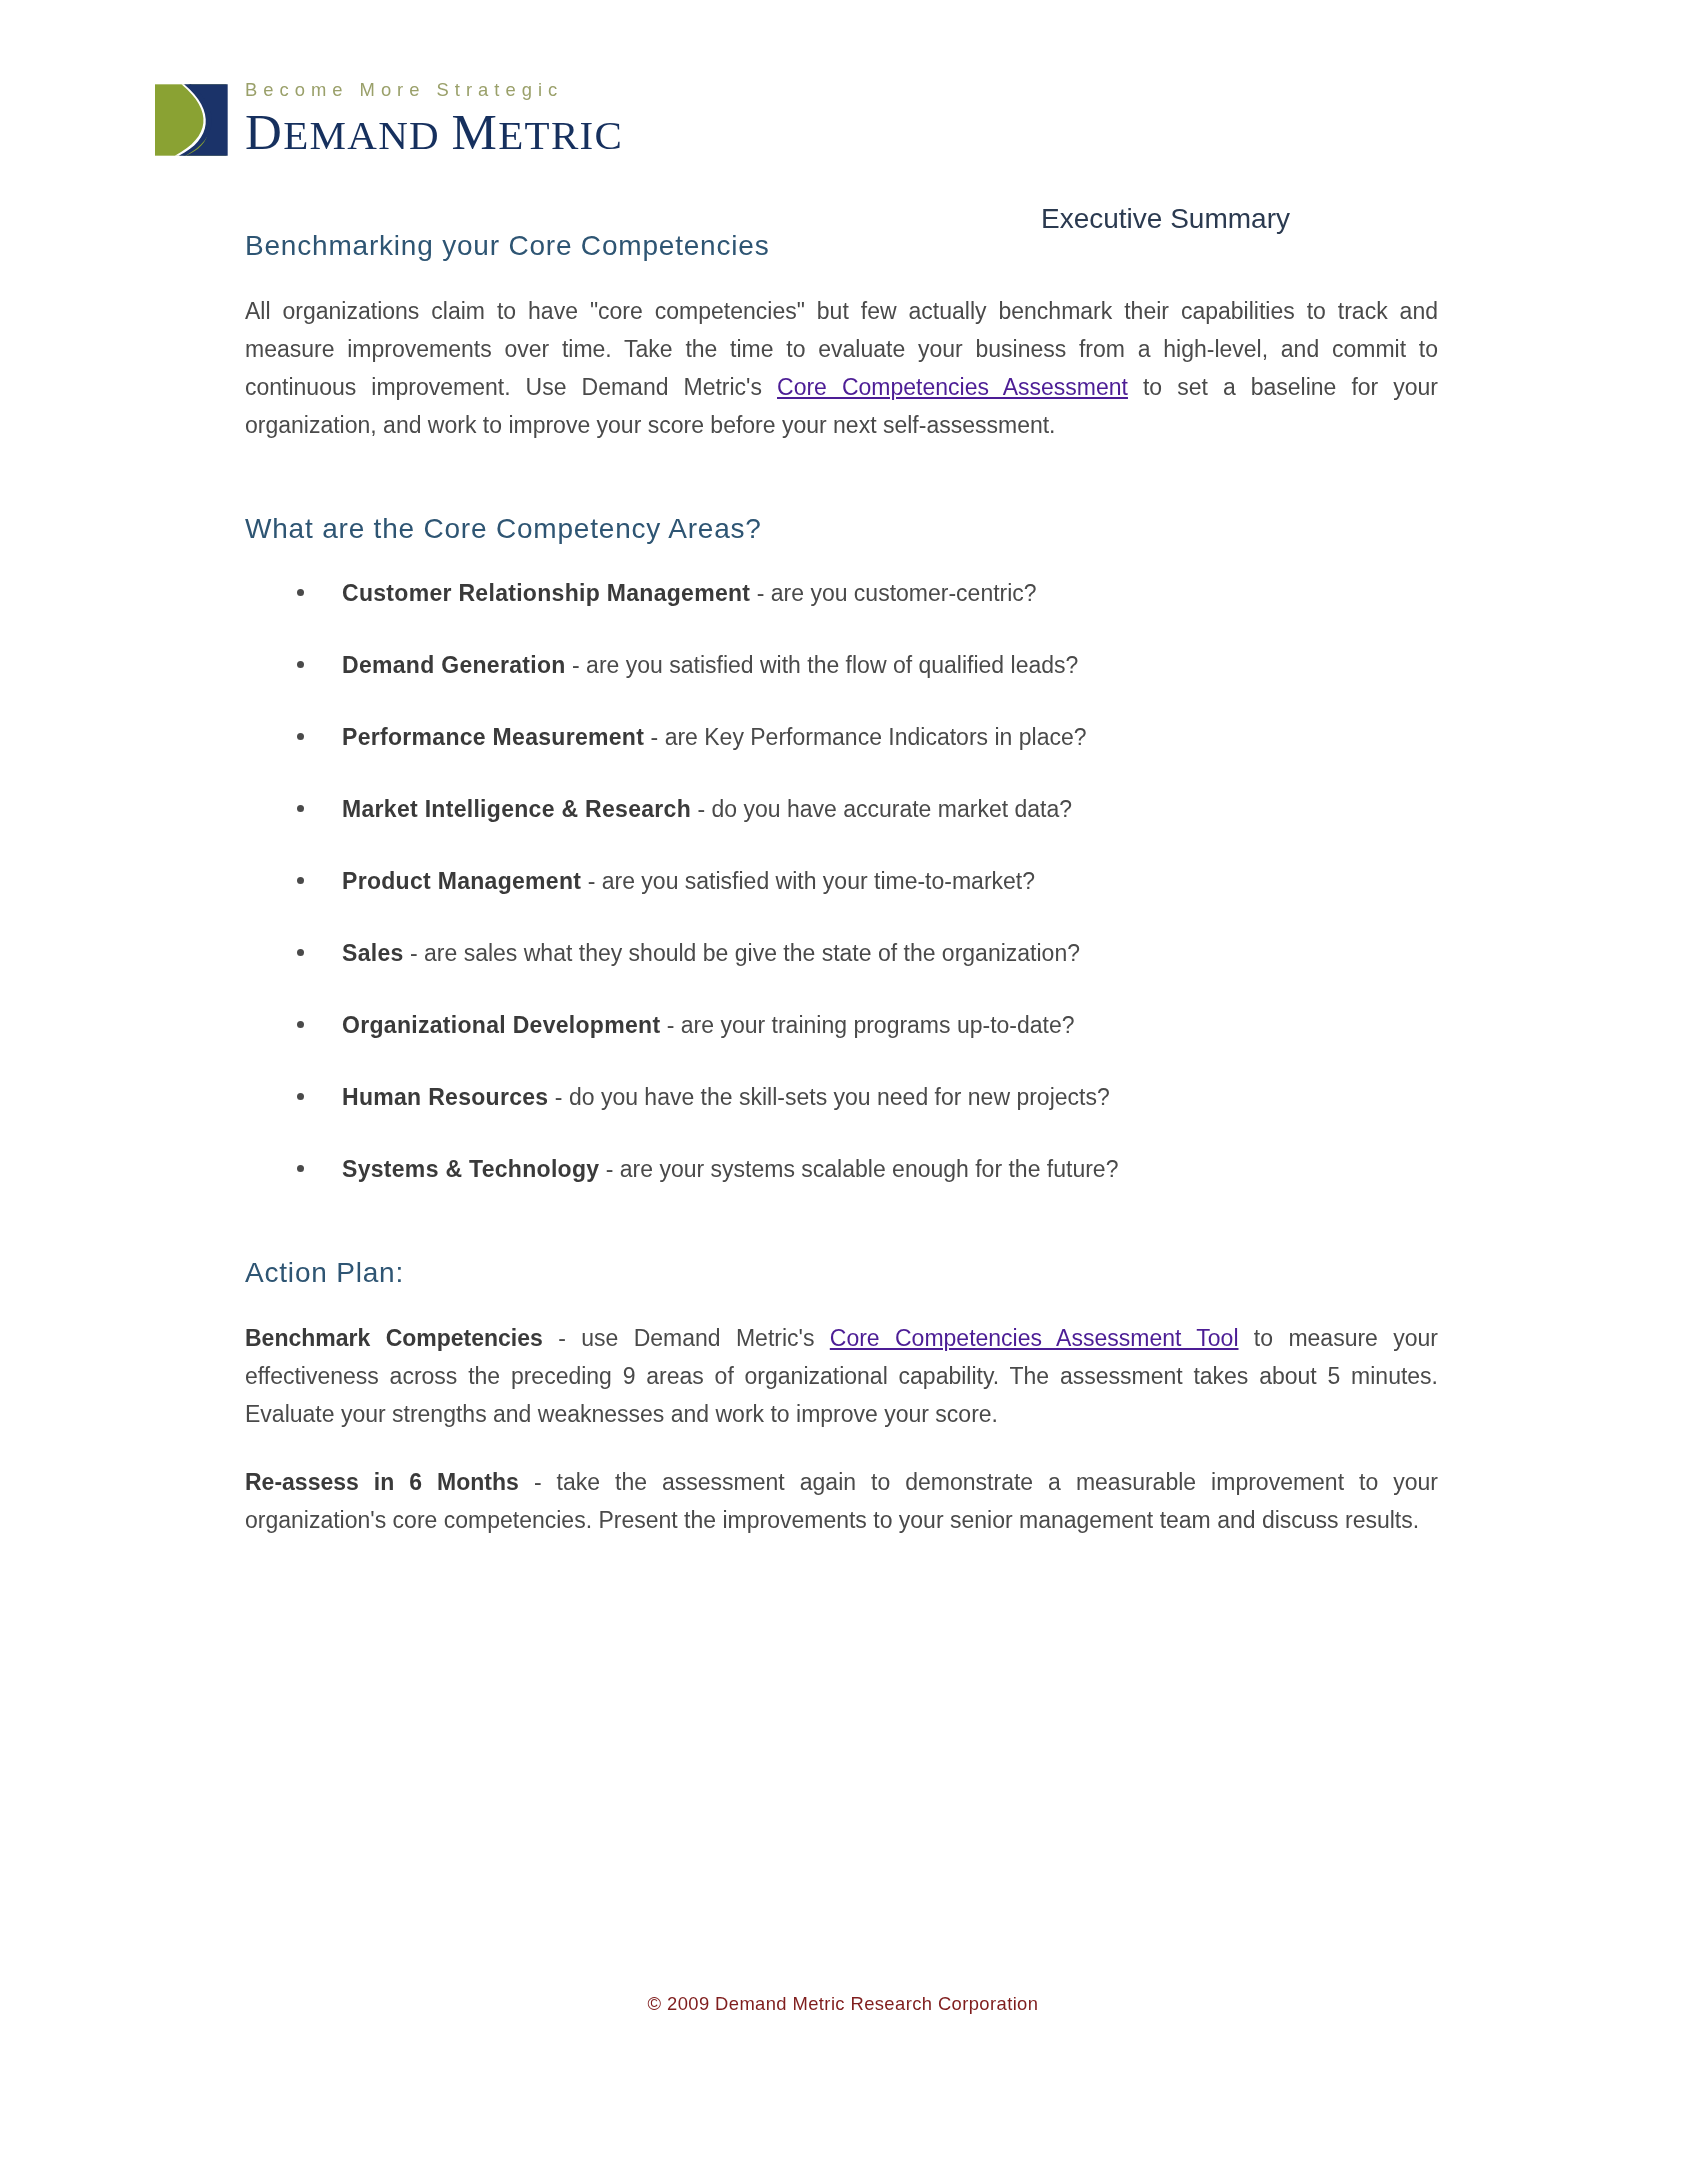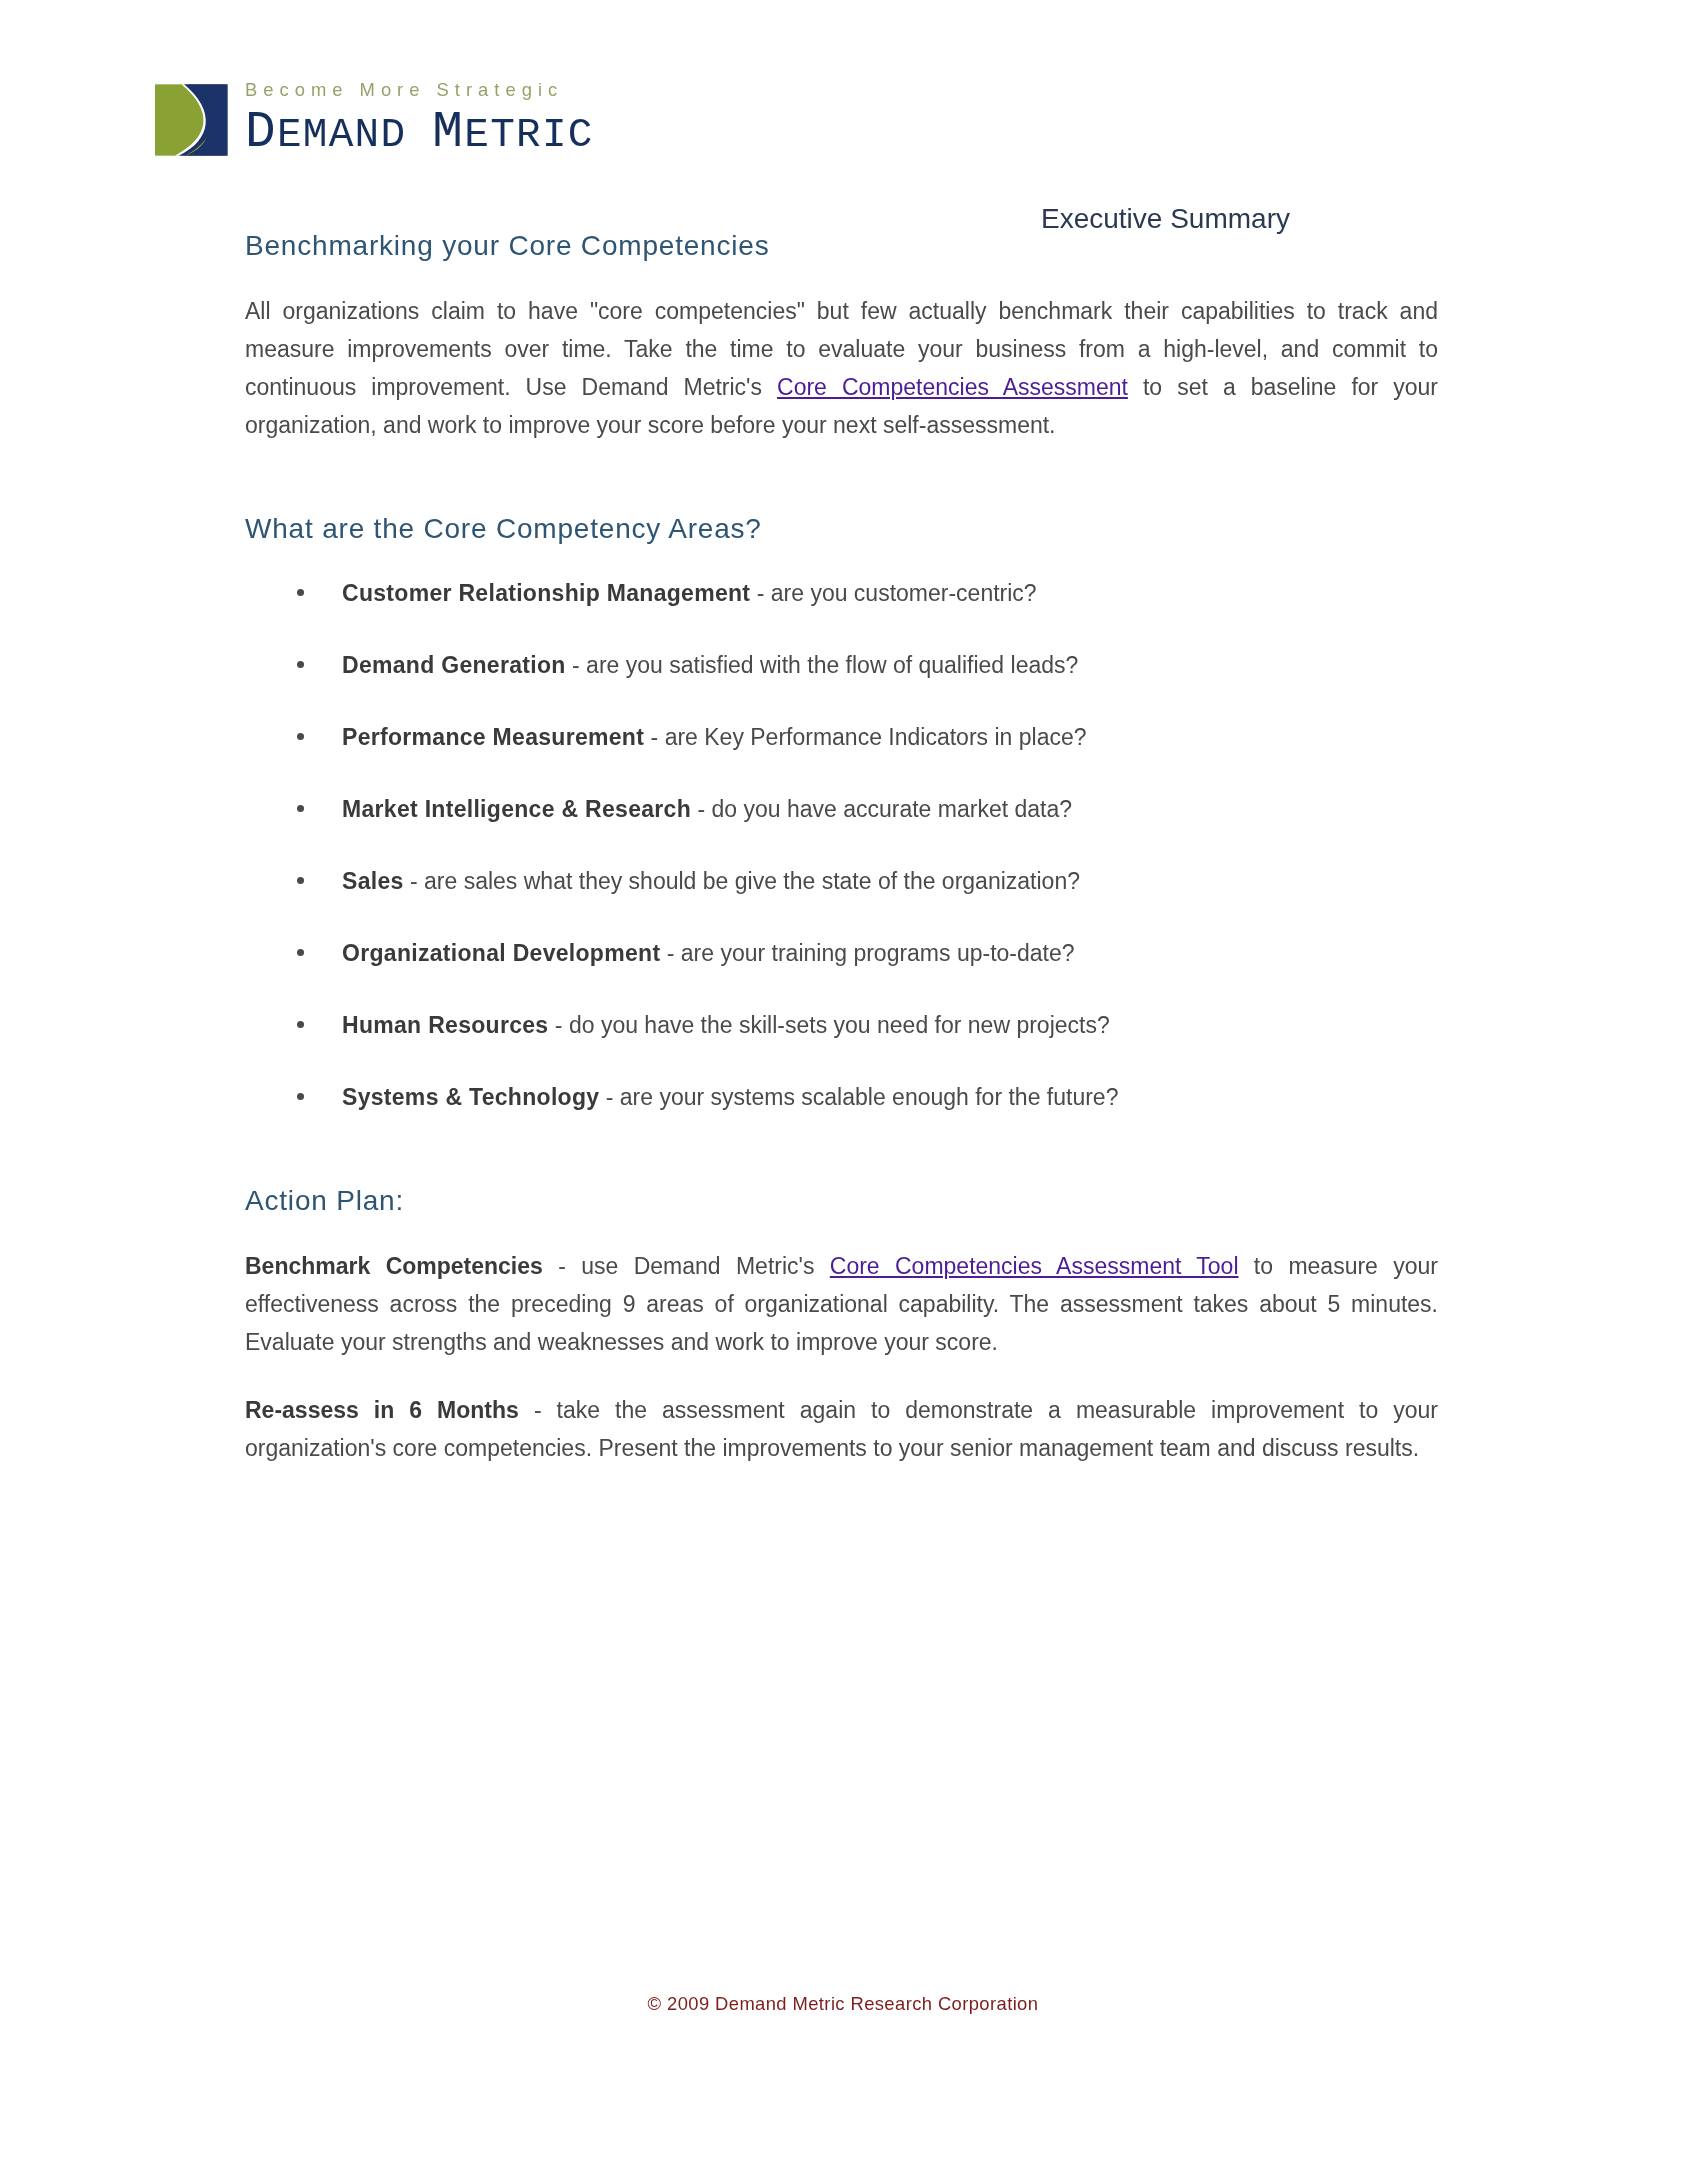--- a/index.html
+++ b/index.html
@@ -65,21 +65,21 @@
     font-family: "Liberation Sans", sans-serif;
   }
 
   .logo-name {
     font-size: 41px;
     letter-spacing: 1.3px;
     color: #16305e;
     font-weight: 400;
     white-space: nowrap;
     line-height: 1;
-    font-family: Liberation Mono, monospace;
+    font-family: Liberation Serif, serif;
   }
   .logo-name .cap { font-size: 51px; }
 
   .doc-type {
     position: absolute;
     left: 1037px;
     top: 125px;
     font-size: 28px;
     color: #2b3a50;
     white-space: nowrap;
@@ -206,20 +206,21 @@
 
     <div class="block-gap-lg"></div>
 
     <h2 class="section-heading">What are the Core Competency Areas?</h2>
 
     <ul class="competency-list">
       <li><span class="bullet-dot"></span><span class="item-title">Customer Relationship Management</span><span> - are you customer-centric?</span></li>
       <li><span class="bullet-dot"></span><span class="item-title">Demand Generation</span><span> - are you satisfied with the flow of qualified leads?</span></li>
       <li><span class="bullet-dot"></span><span class="item-title">Performance Measurement</span><span> - are Key Performance Indicators in place?</span></li>
       <li><span class="bullet-dot"></span><span class="item-title">Market Intelligence &amp; Research</span><span> - do you have accurate market data?</span></li>
+      <li><span class="bullet-dot"></span><span class="item-title">Product Management</span><span> - are you satisfied with your time-to-market?</span></li>
       <li><span class="bullet-dot"></span><span class="item-title">Sales</span><span> - are sales what they should be give the state of the organization?</span></li>
       <li><span class="bullet-dot"></span><span class="item-title">Organizational Development</span><span> - are your training programs up-to-date?</span></li>
       <li><span class="bullet-dot"></span><span class="item-title">Human Resources</span><span> - do you have the skill-sets you need for new projects?</span></li>
       <li><span class="bullet-dot"></span><span class="item-title">Systems &amp; Technology</span><span> - are your systems scalable enough for the future?</span></li>
     </ul>
 
     <div class="block-gap-lg"></div>
 
     <h2 class="section-heading">Action Plan:</h2>
 

